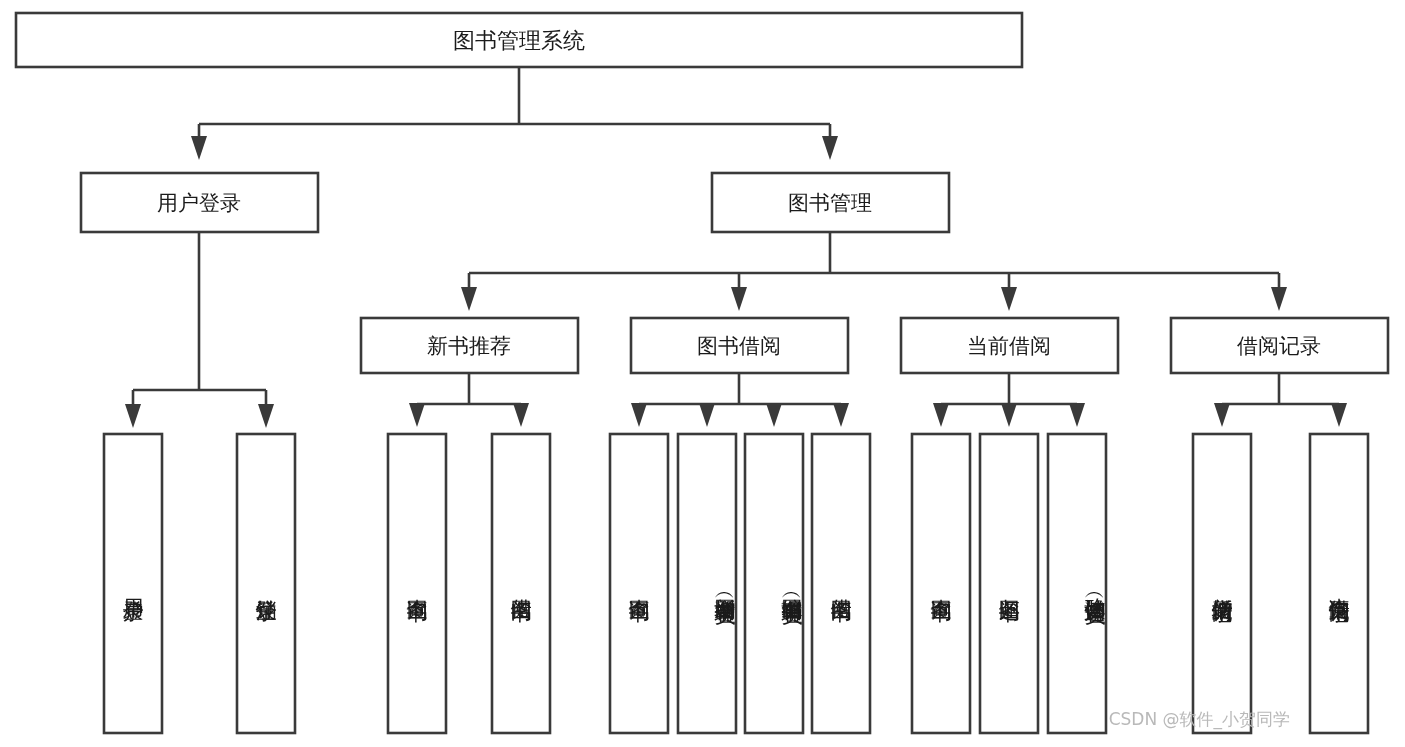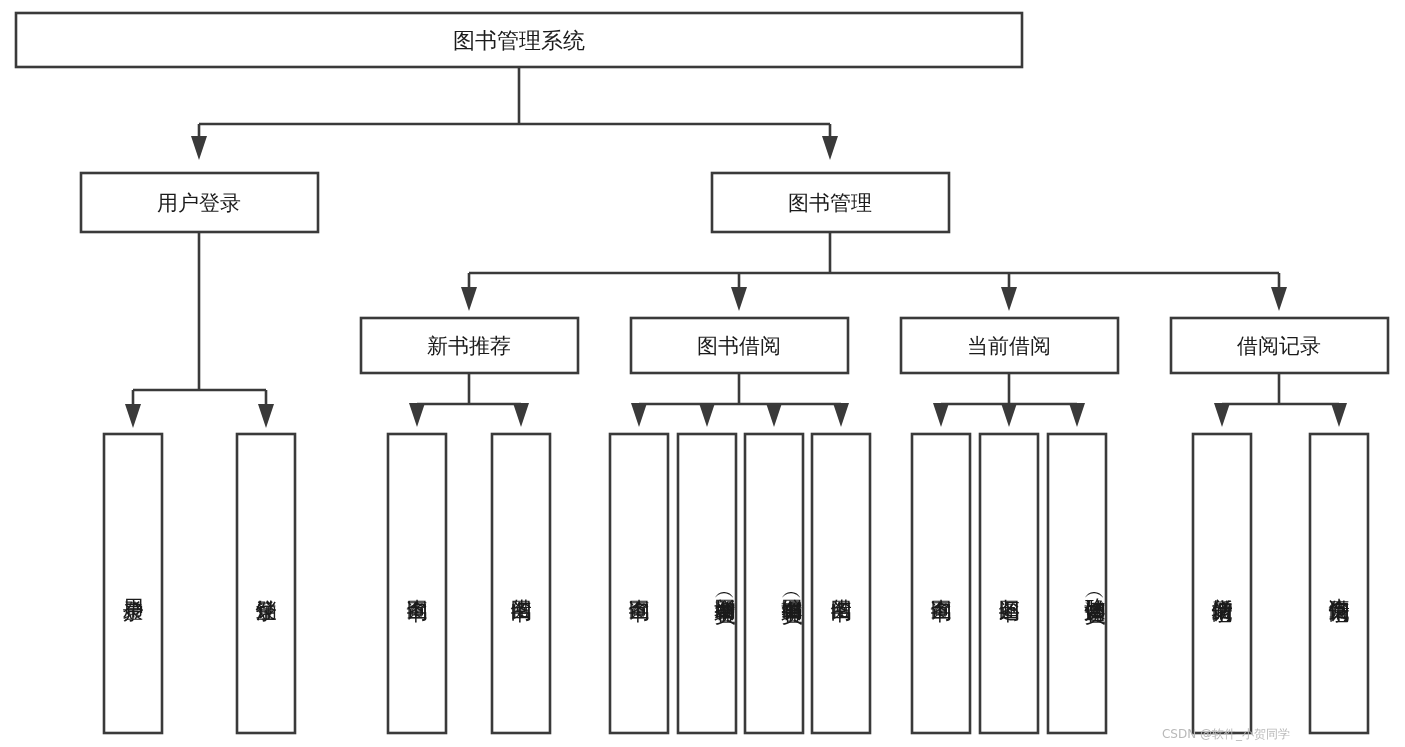--- a/index.html
+++ b/index.html
@@ -64,23 +64,23 @@
     text-orientation: upright;
     letter-spacing: 1px;
     white-space: nowrap;
     text-align: center;
     pointer-events: none;
     user-select: none;
   }
   .watermark {
     position: absolute;
     right: 8px;
-    bottom: 4px;
-    font-family: "DejaVu Sans", "Liberation Sans", sans-serif;
-    font-size: 12px;
+    bottom: 16px;
+    font-family: "DejaVu Sans", "Liberation Sans", sans-serif;
+    font-size: 17px;
     color: #b9b9b9;
     white-space: nowrap;
     user-select: none;
     text-align: center;
   }
 </style>
 </head>
 <body>
 
 <div id="diagram-root">

